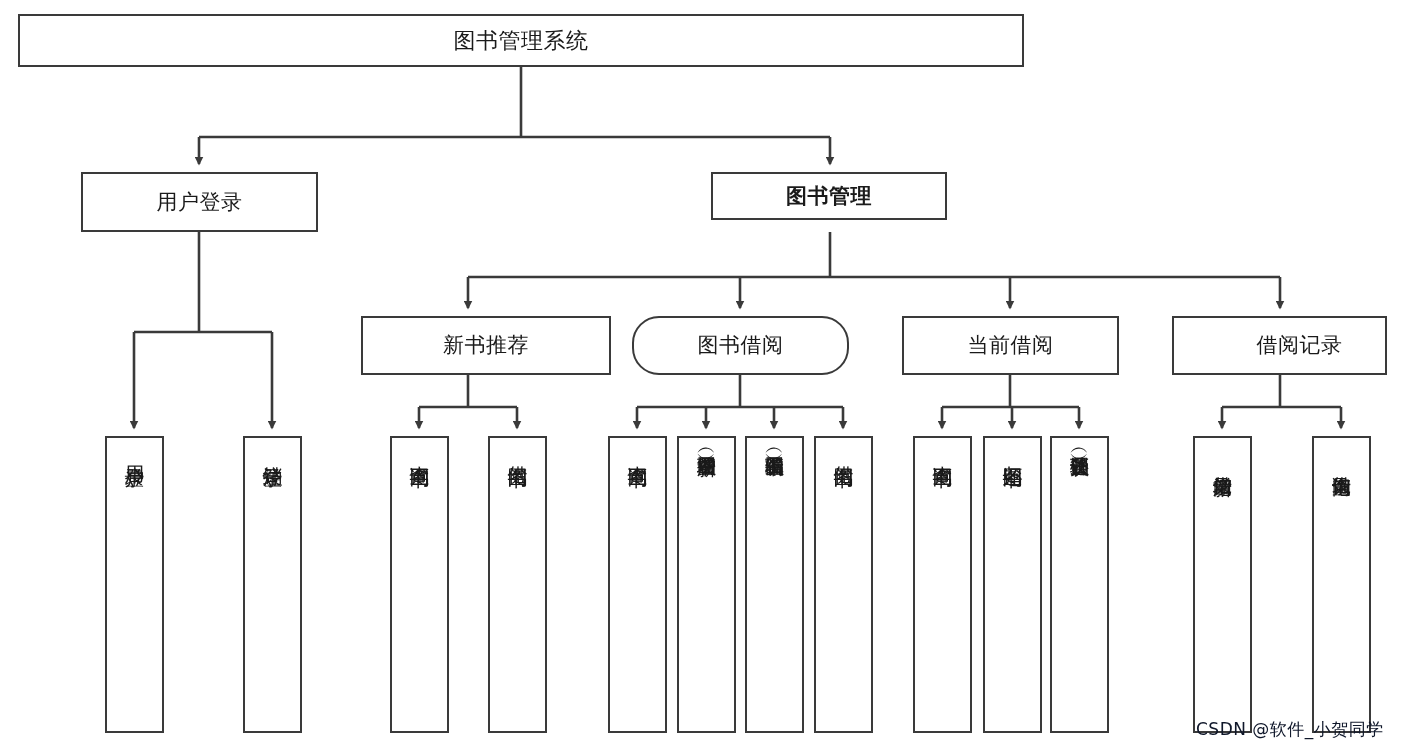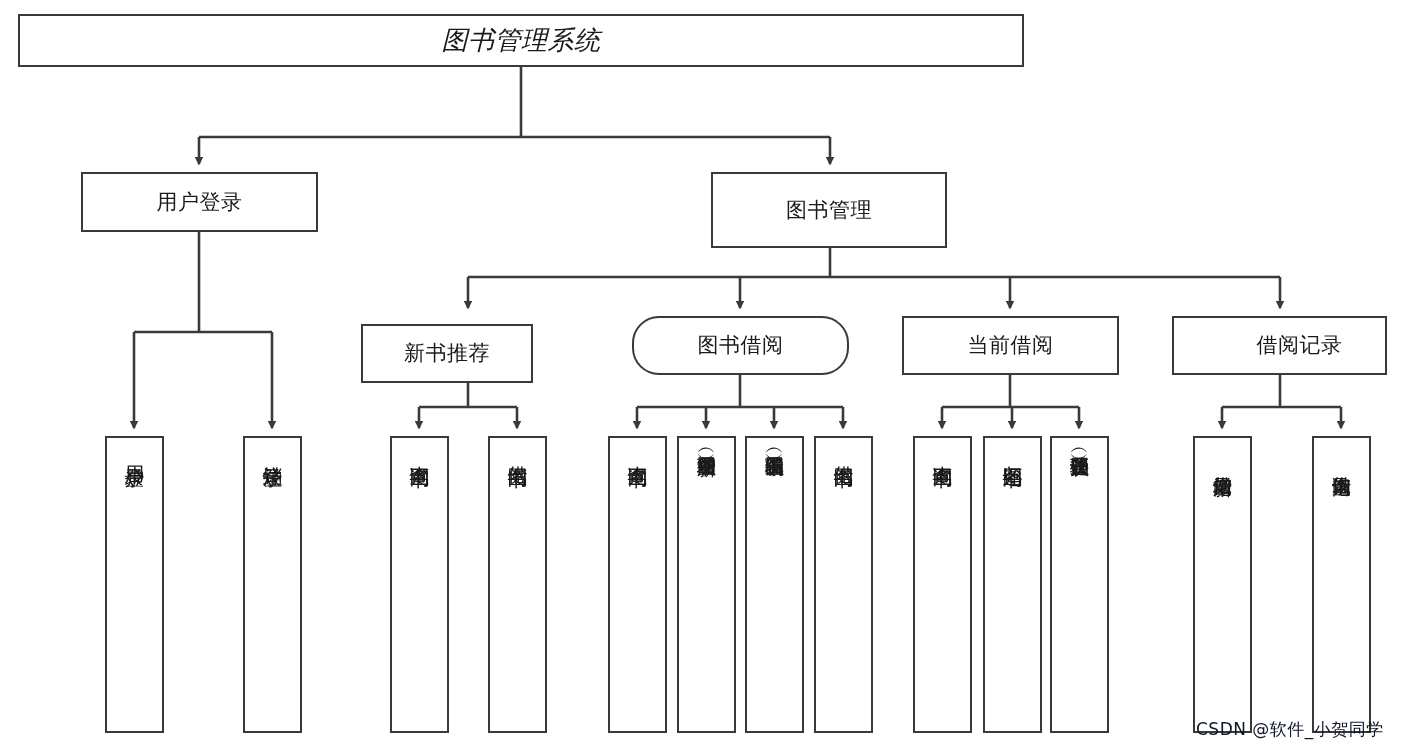--- a/index.html
+++ b/index.html
@@ -42,22 +42,21 @@
     text-align: center;
     line-height: 1.18;
     letter-spacing: 0.5px;
   }
   
   .node.horiz .node-label {
     writing-mode: horizontal-tb;
     font-size: 21px;
   }
   .node.root .node-label {
-    font-size: 26px;
-    font-style: italic;
+    font-size: 22px;
   }
   
   .node.vert {
     align-items: flex-start;
     justify-content: center;
     padding-top: 12px;
   }
   .node.vert .node-label {
     writing-mode: vertical-rl;
     text-orientation: upright;
@@ -135,25 +134,25 @@
     </g>
   </svg>
 
   <div class="node horiz root" style="left:18px; top:14px; width:1006px; height:53px;">
     <span class="node-label">图书管理系统</span>
   </div>
 
   <div class="node horiz" style="left:81px; top:172px; width:237px; height:60px;">
     <span class="node-label">用户登录</span>
   </div>
-  <div class="node horiz" style="left:711px; top:172px; width:236px; height:76px;">
+  <div class="node horiz" style="left:711px; top:172px; width:236px; height:48px;font-weight:bold;">
     <span class="node-label">图书管理</span>
   </div>
 
-  <div class="node horiz" style="left:361px; top:316px; width:172px; height:59px;margin-top:8px;">
+  <div class="node horiz" style="left:361px; top:316px; width:250px; height:59px;">
     <span class="node-label">新书推荐</span>
   </div>
   <div class="node horiz" style="left:632px; top:316px; width:217px; height:59px;border-radius:27px;">
     <span class="node-label">图书借阅</span>
   </div>
   <div class="node horiz" style="left:902px; top:316px; width:217px; height:59px;">
     <span class="node-label">当前借阅</span>
   </div>
   <div class="node horiz" style="left:1172px; top:316px; width:215px; height:59px;padding-left:40px;">
     <span class="node-label">借阅记录</span>

